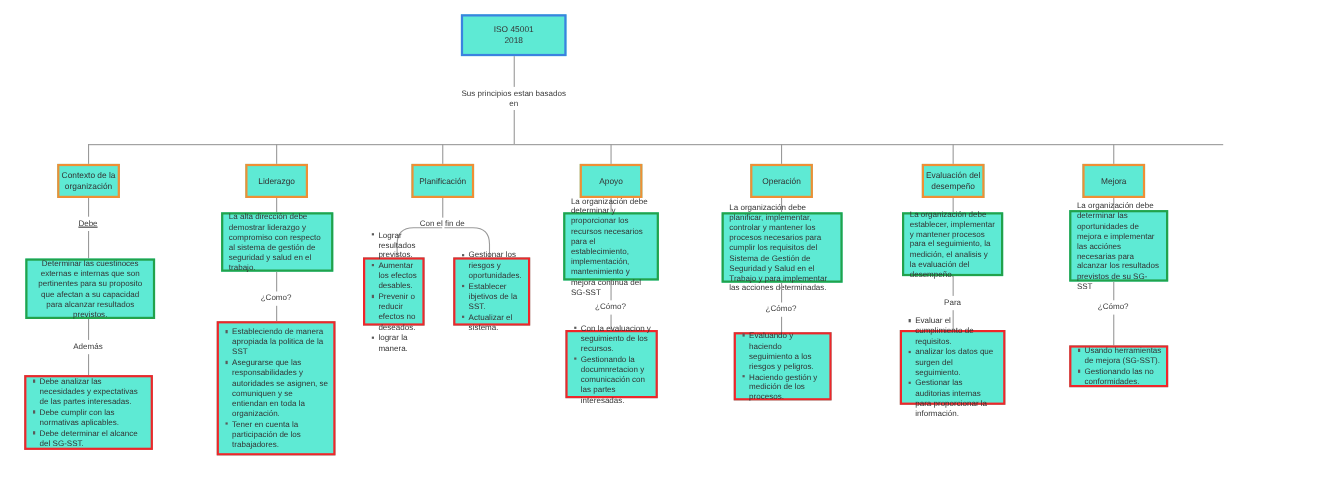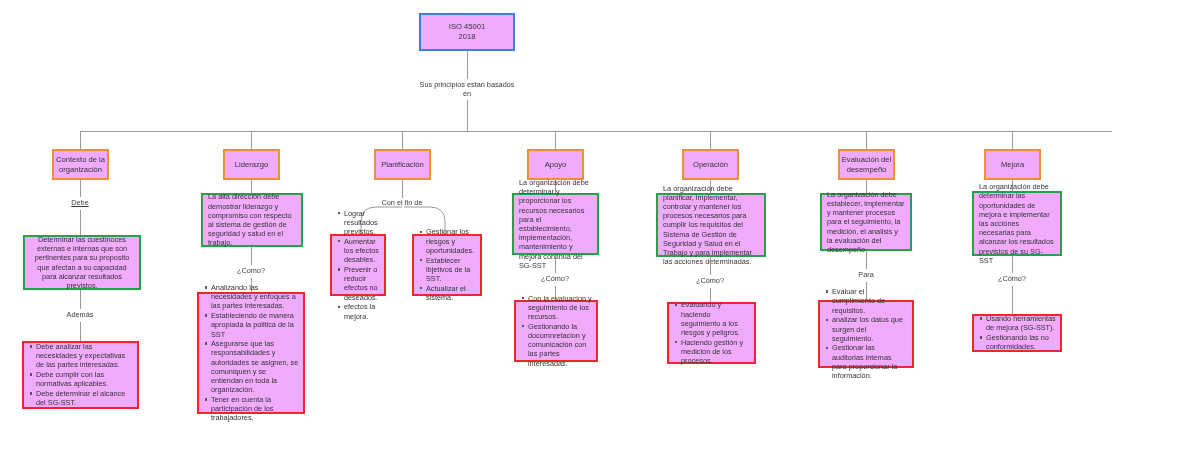--- a/index.html
+++ b/index.html
@@ -27,21 +27,21 @@
     text-align:center;
     background:#ffffff;
     white-space:nowrap;
   }
   .conn-label.wrap{white-space:normal;}
 
   
   .box{
     position:absolute;
     box-sizing:border-box;
-    background:#f0abfc;
+    background:#5eead4;
     display:flex;
     flex-direction:column;
     justify-content:center;
   }
   .box.root{
     border:2px solid #3b82e0;
     align-items:center;
     text-align:center;
   }
   .box.pillar{
@@ -145,21 +145,20 @@
   <div class="box green left" style="left:201px;top:193px;width:102px;height:54px;">
     <div class="box-text">La alta dirección debe demostrar liderazgo y compromiso con respecto al sistema de gestión de seguridad y salud en el trabajo.</div>
   </div>
 
   <div class="vline" style="left:251px;top:247px;height:18px;"></div>
   <div class="conn-label" style="left:221px;top:266px;width:60px;">¿Como?</div>
   <div class="vline" style="left:251px;top:278px;height:14px;"></div>
 
   <div class="box red" style="left:197px;top:292px;width:108px;height:122px;">
     <ul class="bullets">
-      <li>Analizando las necesidades y enfoques a las partes interesadas.</li>
       <li>Estableciendo de manera apropiada la politica de la SST</li>
       <li>Asegurarse que las responsabilidades y autoridades se asignen, se comuniquen y se entiendan en toda la organización.</li>
       <li>Tener en cuenta la participación de los trabajadores.</li>
     </ul>
   </div>
 
   <div class="box pillar" style="left:374px;top:149px;width:57px;height:31px;">
     <div class="box-text">Planificación</div>
   </div>
   <div class="vline" style="left:402px;top:180px;height:18px;"></div>
@@ -168,21 +167,21 @@
   <svg class="curve" width="120" height="40" style="left:343px;top:202px;">
     <path d="M 18 32 L 18 20 Q 18 5 33 5 L 59 5"></path>
     <path d="M 102 32 L 102 20 Q 102 5 87 5 L 61 5"></path>
   </svg>
 
   <div class="box red" style="left:330px;top:234px;width:56px;height:62px;">
     <ul class="bullets">
       <li>Lograr resultados previstos.</li>
       <li>Aumentar los efectos desables.</li>
       <li>Prevenir o reducir efectos no deseados.</li>
-      <li>efectos la mejora.</li>
+      <li>lograr la manera.</li>
     </ul>
   </div>
 
   <div class="box red" style="left:412px;top:234px;width:70px;height:62px;">
     <ul class="bullets">
       <li>Gestionar los riesgos y oportunidades.</li>
       <li>Establecer ibjetivos de la SST.</li>
       <li>Actualizar el sistema.</li>
     </ul>
   </div>

